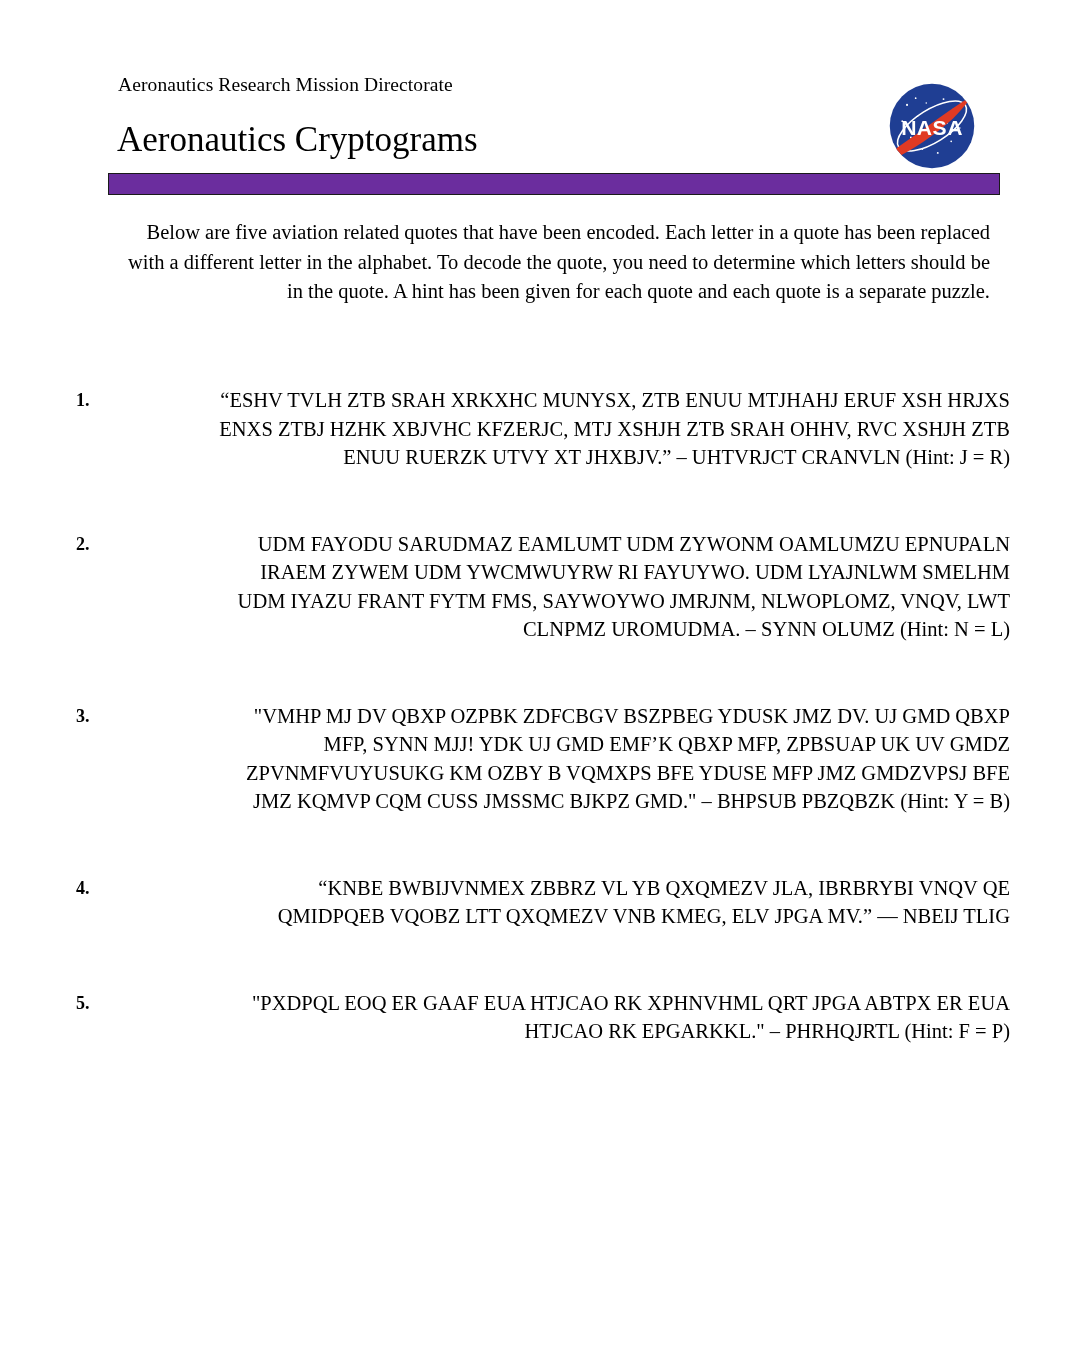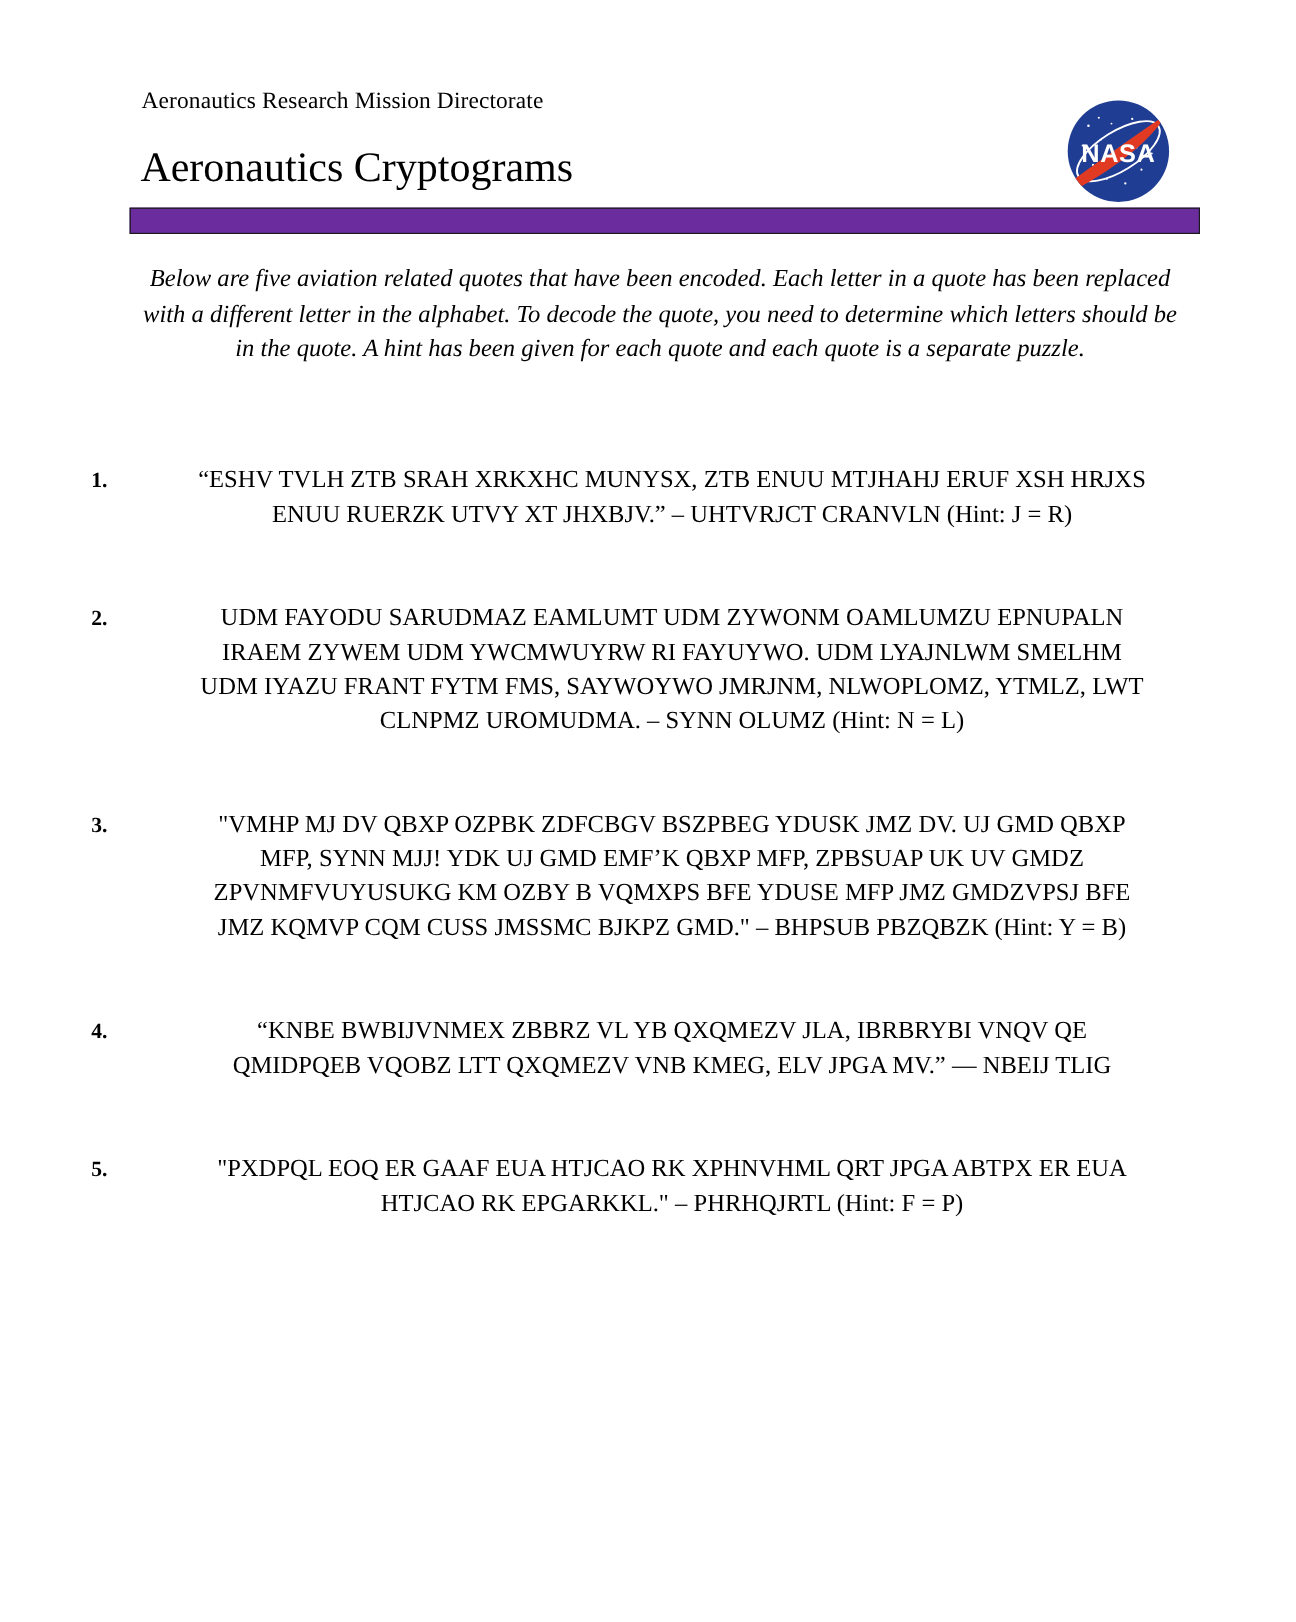--- a/index.html
+++ b/index.html
@@ -70,24 +70,23 @@
     border: 1.5px solid #1a1a1a;
     box-sizing: border-box;
   }
 
   
   .intro {
     position: absolute;
     left: 110px;
     top: 218px;
     width: 880px;
-    font-style: italic;
     font-size: 20.5px;
     line-height: 29.5px;
-    text-align: center;
+    text-align: right;
   }
 
   
   .puzzles {
     position: absolute;
     left: 0;
     top: 386px;
     width: 1080px;
   }
 
@@ -105,21 +104,21 @@
     text-align: left;
     font-size: 18px;
     font-weight: bold;
   }
 
   .puzzle-body {
     margin-left: 110px;
     margin-right: 70px;
     font-size: 20.5px;
     line-height: 28.5px;
-    text-align: center;
+    text-align: right;
   }
 
   .puzzle-body .ln {
     display: block;
     white-space: nowrap;
   }
 </style>
 </head>
 <body>
 
@@ -168,30 +167,31 @@
   </div>
 
   <div class="intro">Below are five aviation related quotes that have been encoded. Each letter in a quote has been replaced with a different letter in the alphabet. To decode the quote, you need to determine which letters should be in the quote. A hint has been given for each quote and each quote is a separate puzzle.</div>
 
   <div class="puzzles">
 
     <div class="puzzle">
       <div class="puzzle-num">1.</div>
       <div class="puzzle-body">
         <span class="ln">“ESHV TVLH ZTB SRAH XRKXHC MUNYSX, ZTB ENUU MTJHAHJ ERUF XSH HRJXS</span>
+        <span class="ln">ENXS ZTBJ HZHK XBJVHC KFZERJC, MTJ XSHJH ZTB SRAH OHHV, RVC XSHJH ZTB</span>
         <span class="ln">ENUU RUERZK UTVY XT JHXBJV.” – UHTVRJCT CRANVLN (Hint: J = R)</span>
       </div>
     </div>
 
     <div class="puzzle">
       <div class="puzzle-num">2.</div>
       <div class="puzzle-body">
         <span class="ln">UDM FAYODU SARUDMAZ EAMLUMT UDM ZYWONM OAMLUMZU EPNUPALN</span>
         <span class="ln">IRAEM ZYWEM UDM YWCMWUYRW RI FAYUYWO. UDM LYAJNLWM SMELHM</span>
-        <span class="ln">UDM IYAZU FRANT FYTM FMS, SAYWOYWO JMRJNM, NLWOPLOMZ, YTMLZ, LWT</span>
+        <span class="ln">UDM IYAZU FRANT FYTM FMS, SAYWOYWO JMRJNM, NLWOPLOMZ, VNQV, LWT</span>
         <span class="ln">CLNPMZ UROMUDMA.  – SYNN OLUMZ (Hint: N = L)</span>
       </div>
     </div>
 
     <div class="puzzle">
       <div class="puzzle-num">3.</div>
       <div class="puzzle-body">
         <span class="ln">"VMHP MJ DV QBXP OZPBK ZDFCBGV BSZPBEG YDUSK JMZ DV. UJ GMD QBXP</span>
         <span class="ln">MFP, SYNN MJJ! YDK UJ GMD EMF’K QBXP MFP, ZPBSUAP UK UV GMDZ</span>
         <span class="ln">ZPVNMFVUYUSUKG KM OZBY B VQMXPS BFE YDUSE MFP JMZ GMDZVPSJ BFE</span>

